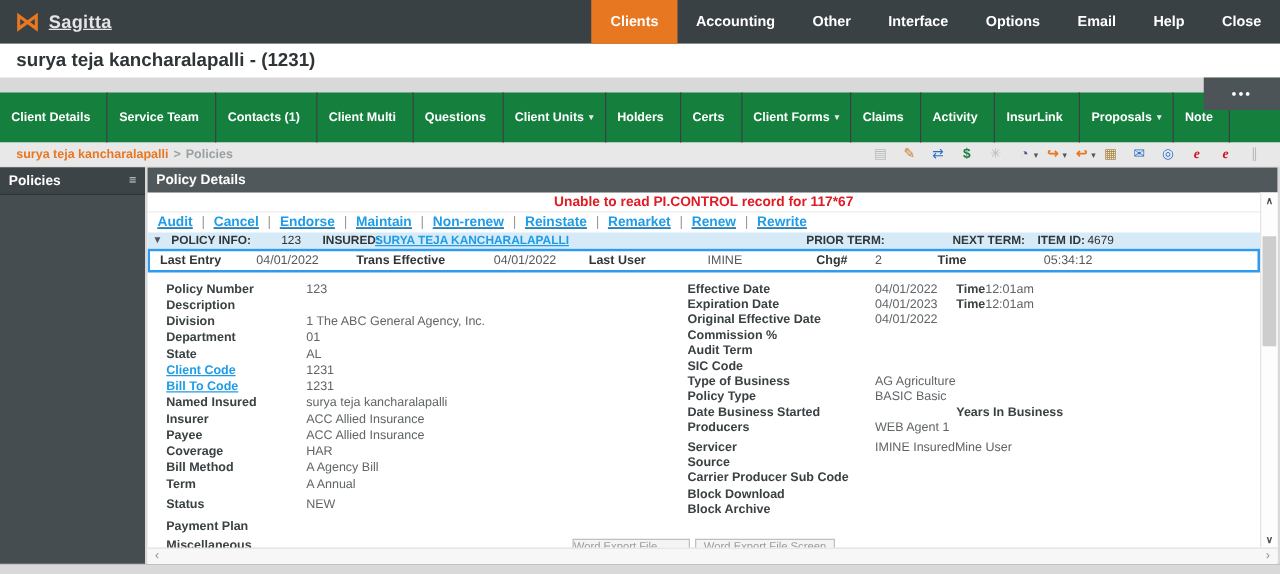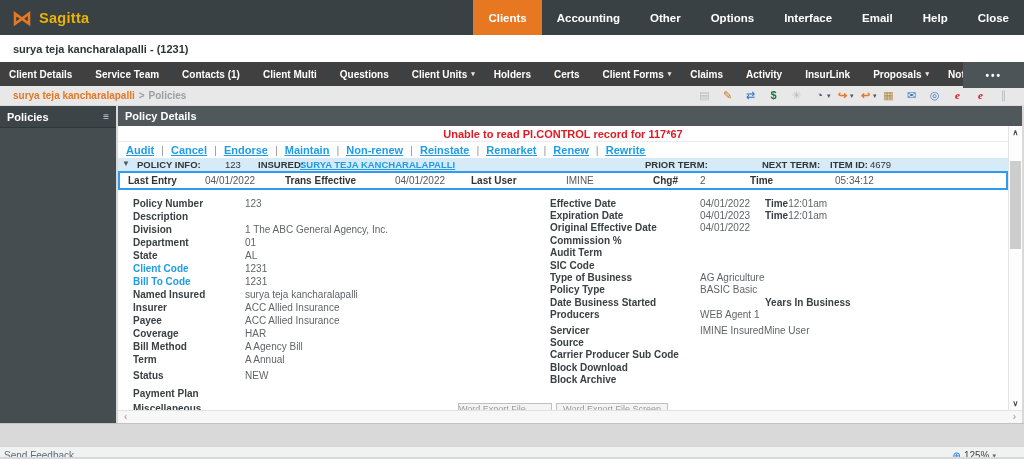--- a/index.html
+++ b/index.html
@@ -4,32 +4,32 @@
 <style>
   * { margin:0; padding:0; box-sizing:border-box; }
   html,body { background:#d9d9d9; }
   .app { width:1024px; height:459px; position:relative; overflow:hidden;
          font-family:"Liberation Sans", sans-serif; background:#d9d9d9; }
 
   
   .header { height:35px; background:#3a4144; display:flex; align-items:stretch; }
   .logo-area { display:flex; align-items:center; gap:7px; padding-left:12px; margin-right:auto; }
   .logo-glyph { color:#e87722; font-size:20px; font-weight:bold; line-height:1; }
-  .logo-text { color:#eab308; font-size:14.5px; font-weight:bold; letter-spacing:.3px; }
+  .logo-text { color:#e5e5e5; font-size:14.5px; font-weight:bold; letter-spacing:.3px;text-decoration:underline; }
   .menu { display:flex; }
   .menu-item { display:flex; align-items:center; padding:0 15px; color:#fff;
                font-size:11.5px; font-weight:bold; cursor:pointer; }
   .menu-item.active { background:#e87722; }
 
   
   .client-bar { height:27px; background:#fff; display:flex; align-items:center;
-                padding-left:13px; font-size:11px; font-weight:bold; color:#2e3537; }
+                padding-left:13px; font-size:15px; font-weight:bold; color:#2e3537; }
 
   
-  .tab-bar { height:24px; background:#404040; display:flex; align-items:stretch; }
+  .tab-bar { height:40px; background:#15803d; display:flex; align-items:stretch;margin-top:12px; }
   .tab { display:flex; align-items:center; gap:4px; padding:0 9px; color:#fff;
          font-size:10px; font-weight:bold; border-right:1px solid #3b4245; cursor:pointer; white-space:nowrap; }
   .tab.active { background:#e87722; }
   .tab .tab-caret { font-size:7px; color:#e8e8e8; }
   .tab-more { margin-left:auto; display:flex; align-items:center; padding:0 22px;
               color:#fff; font-size:10px; font-weight:bold; letter-spacing:2px; cursor:pointer; }
 
   
   .crumb-bar { height:20px; background:#e8e8e8; display:flex; align-items:center;
                padding:0 6px 0 13px; font-size:10px; border-bottom:1px solid #dcdcdc; }
@@ -81,21 +81,21 @@
 
   .entry-row { height:19px; border:2px solid #2e9bf0; position:relative; font-size:10px;
                background:#fff; color:#55595c; }
   .entry-row span { position:absolute; top:2px; white-space:nowrap; }
 
   .fields { display:flex; padding-top:7px; font-size:10px; }
   .col-left { width:432px; padding-left:15px; }
   .col-right { flex:1; }
   .frow { height:13px; display:flex; align-items:center;gap:34px; }
   .flabel { width:78px; font-weight:bold; color:#3a4143; flex:none; }
-  .flabel.link { color:#1f9ce8; cursor:pointer; }
+  .flabel.link { color:#1f9ce8; text-decoration:underline; cursor:pointer; }
   .fvalue { color:#606568; white-space:nowrap; }
   .frow2 { height:12.4px; display:flex; align-items:center; }
   .flabel2 { width:150px; font-weight:bold; color:#3a4143; flex:none; }
   .fvalue2 { width:65px; color:#606568; flex:none; white-space:nowrap; }
   .fextra-label { font-weight:bold; color:#3a4143; white-space:nowrap; }
   .fextra-value { color:#606568; margin-left:0; white-space:nowrap; }
   .gap-sm { margin-top:3px; } .gap-md { margin-top:5px; } .gap-lg { margin-top:7px; }
 
   .pbtn { position:absolute; height:18px; border:1px solid #c0c0c0; background:#f4f4f4;
           font-size:9px; color:#9a9a9a; display:flex; align-items:flex-start;
@@ -143,25 +143,25 @@
 
         <div class="menu-item">
           <span>Accounting</span>
         </div>
 
         <div class="menu-item">
           <span>Other</span>
         </div>
 
         <div class="menu-item">
+          <span>Interface</span>
+        </div>
+
+        <div class="menu-item">
           <span>Options</span>
-        </div>
-
-        <div class="menu-item">
-          <span>Interface</span>
         </div>
 
         <div class="menu-item">
           <span>Email</span>
         </div>
 
         <div class="menu-item">
           <span>Help</span>
         </div>
 

